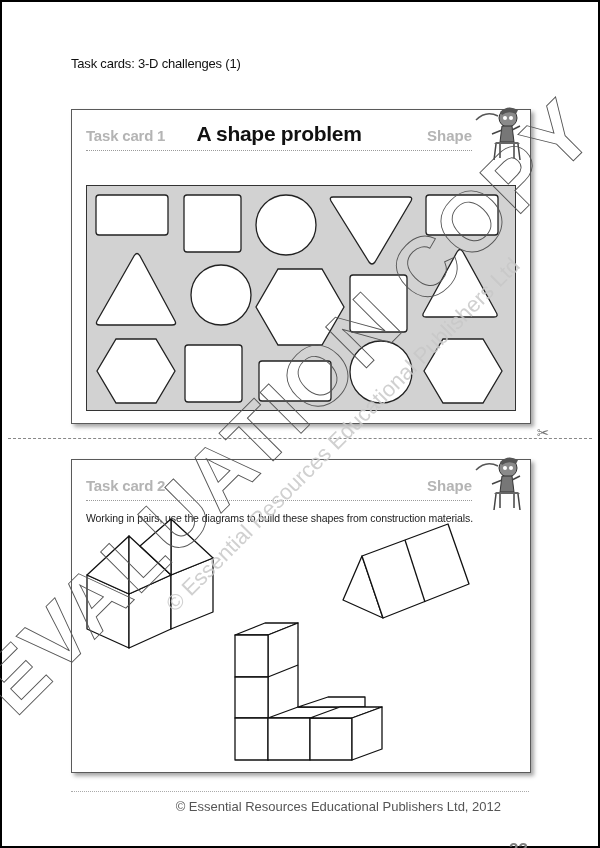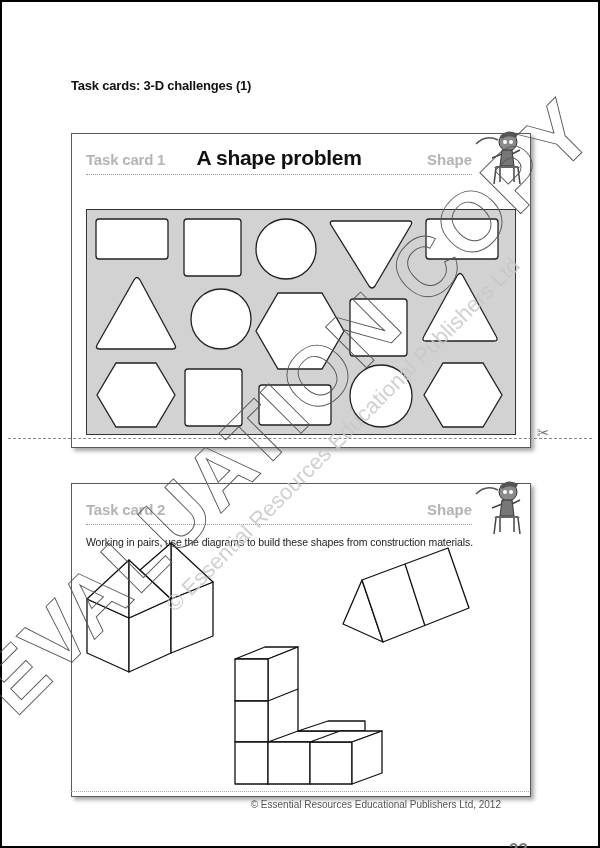--- a/index.html
+++ b/index.html
@@ -5,28 +5,27 @@
   html, body { margin: 0; padding: 0; }
   body {
     width: 600px; height: 848px; background: #ffffff; position: relative; overflow: hidden;
     font-family: "Liberation Sans", "DejaVu Sans", sans-serif; color: #1a1a1a;
   }
   .page-frame {
     position: absolute; left: 0; top: 0; width: 596px; height: 844px;
     border: 2px solid #000; box-sizing: content-box;
   }
   .page-heading {
-    position: absolute; left: 71px; top: 78px; font-size: 13px; font-weight: bold;
+    position: absolute; left: 71px; top: 56px; font-size: 13px; font-weight: normal;
     letter-spacing: -0.2px; color: #111;
   }
   .card {
     position: absolute; left: 71px; width: 458px; background: #fff;
     border: 1px solid #5a5a5a;
     box-shadow: 3px 3px 4px rgba(0,0,0,0.35);
-    margin-top: 24px;
   }
   .card1 { top: 109px; height: 313px; }
   .card2 { top: 459px; height: 312px; }
   .card-header {
     position: absolute; left: 14px; right: 58px; top: 12px; height: 28px;
     border-bottom: 1px dotted #9a9a9a;
   }
   .card-label {
     position: absolute; left: 0; top: 5px; font-size: 15px; font-weight: bold; color: #b4b4b4;
     letter-spacing: -0.2px;
@@ -50,21 +49,21 @@
     position: absolute; left: 8px; right: 8px; top: 438px; height: 0;
     border-top: 1px dashed #888;
   }
   .scissors {
     position: absolute; left: 537px; top: 424px; font-size: 15px; color: #777;
   }
   .footer-rule {
     position: absolute; left: 71px; right: 71px; top: 791px; border-top: 1px dotted #aaa;
   }
   .footer-copy {
-    position: absolute; right: 99px; top: 799px; font-size: 10px; color: #555;
+    position: absolute; right: 99px; top: 799px; font-size: 13px; color: #555;
   }
   .footer-page {
     position: absolute; right: 72px; top: 840px; font-size: 17px; font-weight: bold; color: #808080;
   }
   .watermark { position: absolute; left: 0; top: 0; width: 600px; height: 848px; pointer-events: none; }
 </style>
 </head>
 <body>
 
 <div class="page-frame"></div>

